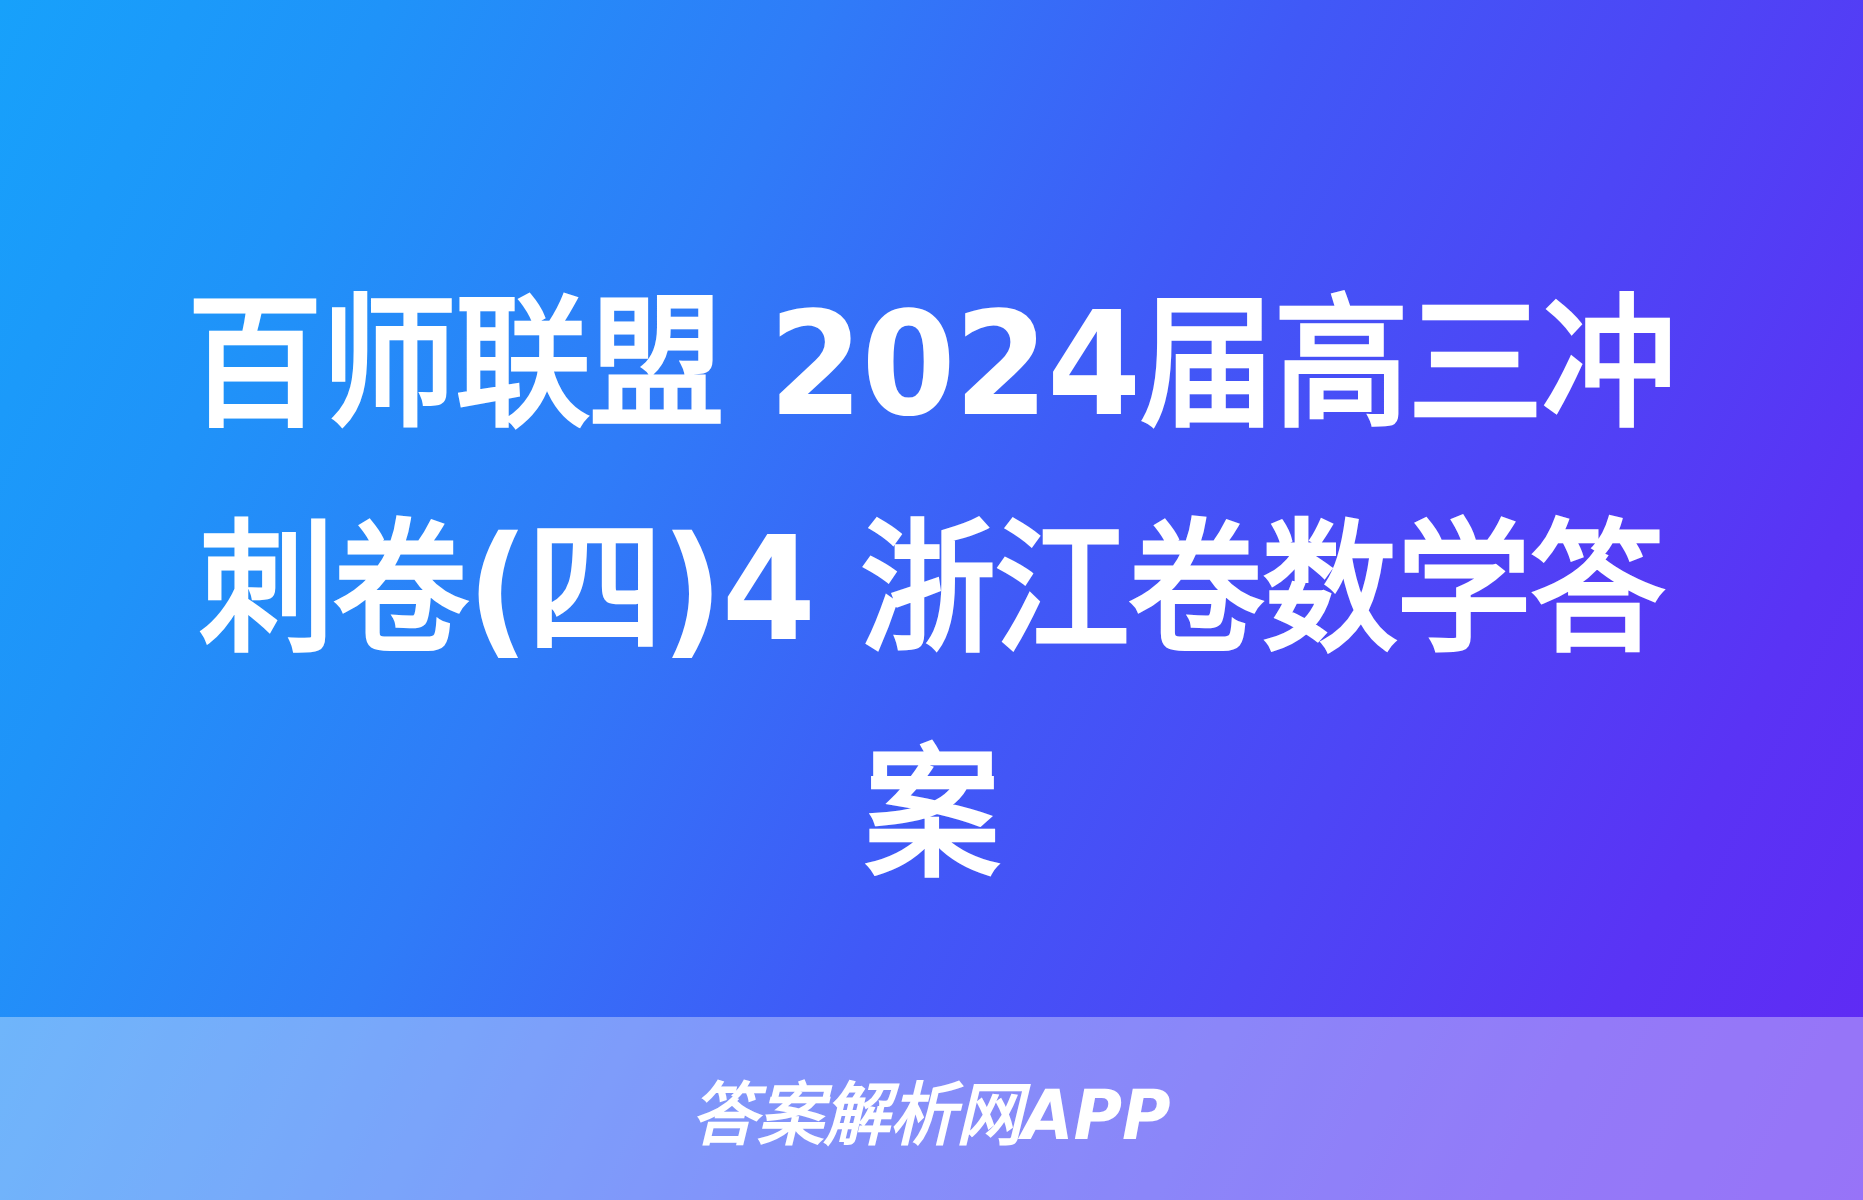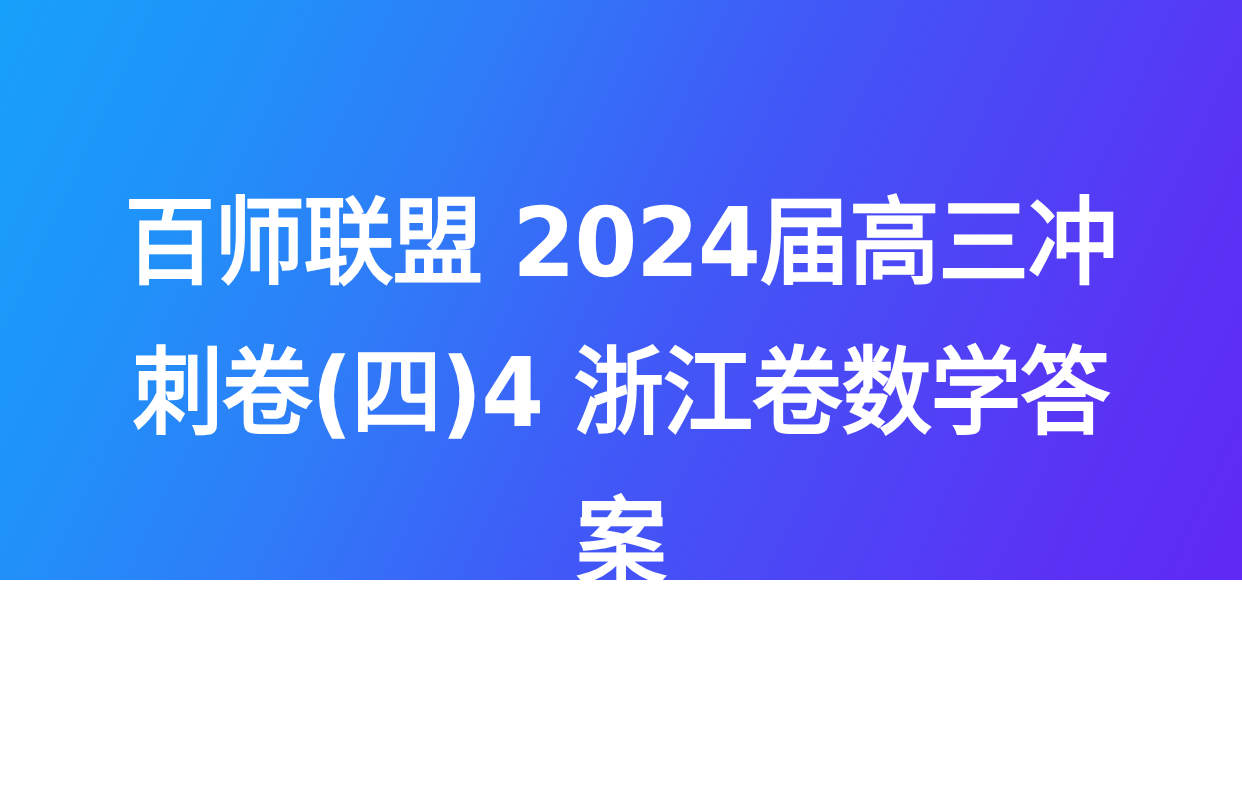--- a/index.html
+++ b/index.html
@@ -5,21 +5,21 @@
 <style>
   html, body {
     margin: 0;
     padding: 0;
     background: #ffffff;
   }
 
   #card {
     position: relative;
     width: 1242px;
-    height: 580px;
+    height: 800px;
     overflow: hidden;
     font-family: "DejaVu Sans", "Liberation Sans", sans-serif;
     
     background: linear-gradient(115deg,
                 #17a1fb 0%,
                 #1f93f9 16%,
                 #2f7cf8 34%,
                 #4059f7 54%,
                 #4d46f6 70%,
                 #5a33f5 86%,
@@ -78,14 +78,17 @@
 <body>
 
 <div id="card">
 
   <div id="title-block">
     <span class="title-line">百师联盟 2024届高三冲</span>
     <span class="title-line">刺卷(四)4 浙江卷数学答</span>
     <span class="title-line">案</span>
   </div>
 
+  <div id="footer-band">
+    <span id="footer-text">答案解析网APP</span>
+  </div>
 
 </div>
 
 </body></html>

